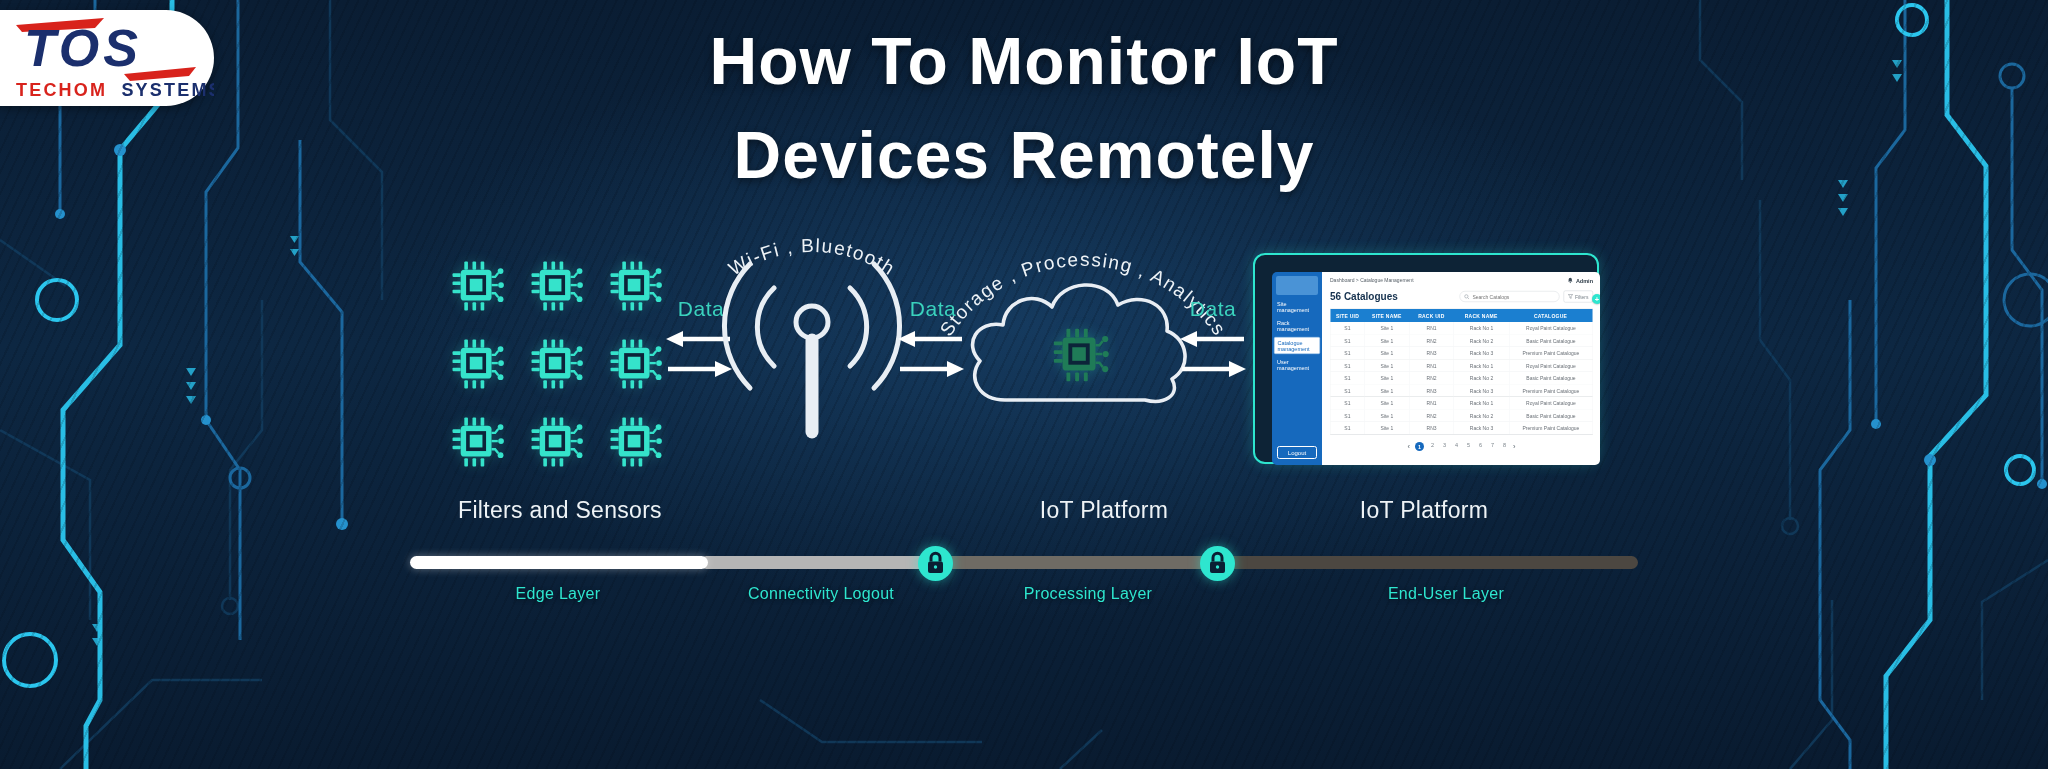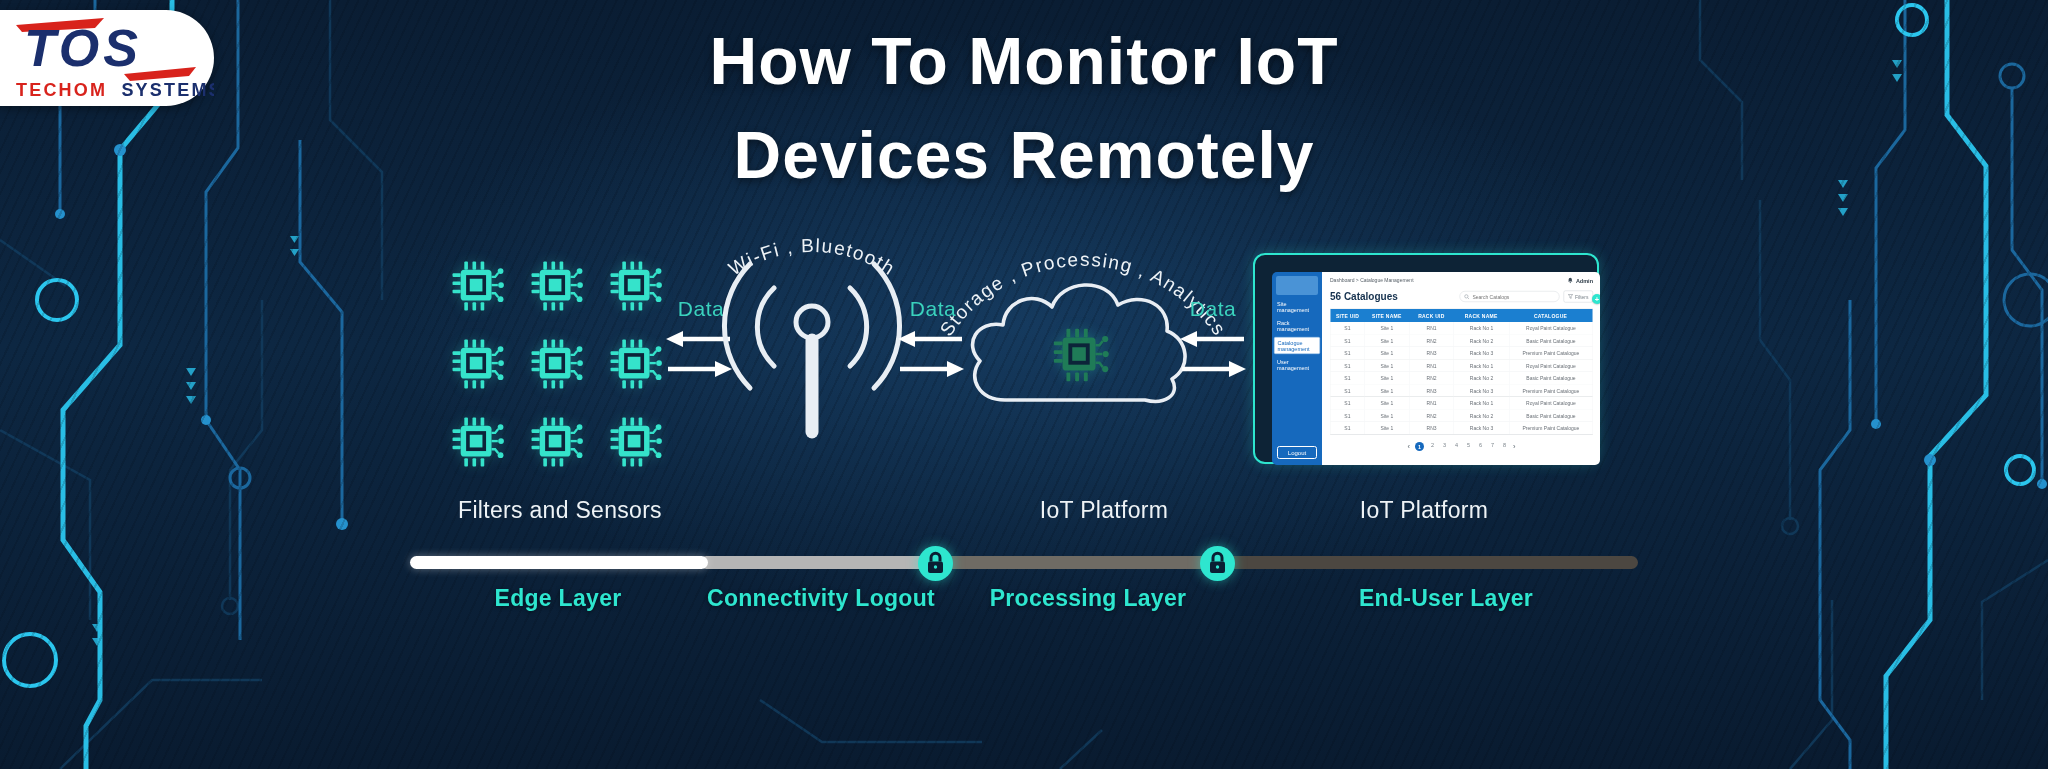--- a/index.html
+++ b/index.html
@@ -29,21 +29,21 @@
   .data-label{position:absolute;width:90px;text-align:center;color:var(--data-col,#3ad2bd);
     font-size:21px;letter-spacing:.5px;}
   .arrows{position:absolute;}
   
   .anno-svg{position:absolute;overflow:visible;}
   .anno-text{fill:#eef3f7;font-size:19px;letter-spacing:1.5px;font-family:"Liberation Sans",sans-serif;}
   
   .stage-label{position:absolute;top:497px;transform:translateX(-50%);color:#eef3f6;
     font-size:23px;letter-spacing:.3px;white-space:nowrap;}
   .layer-label{position:absolute;top:585px;transform:translateX(-50%);color:var(--accent,#2ee6cf);
-    font-size:23px;font-weight:bold;letter-spacing:.3px;white-space:nowrap;
+    font-size:16px;font-weight:normal;letter-spacing:.3px;white-space:nowrap;
     text-shadow:0 1px 4px rgba(0,0,0,.5);}
   
   #bar{position:absolute;left:410px;top:556px;width:1228px;height:13px;border-radius:7px;}
   .seg{position:absolute;top:0;height:13px;}
   #seg0{left:0;width:298px;border-radius:7px;z-index:2;box-shadow:0 0 8px rgba(255,255,255,.35);}
   #seg1{left:290px;width:235px;z-index:1;border-radius:7px 0 0 7px;}
   #seg2{left:525px;width:282px;}
   #seg3{left:807px;width:421px;border-radius:0 7px 7px 0;}
   .lock{position:absolute;top:545px;width:37px;height:37px;z-index:3;filter:drop-shadow(0 0 6px rgba(46,230,207,.5));}
   

